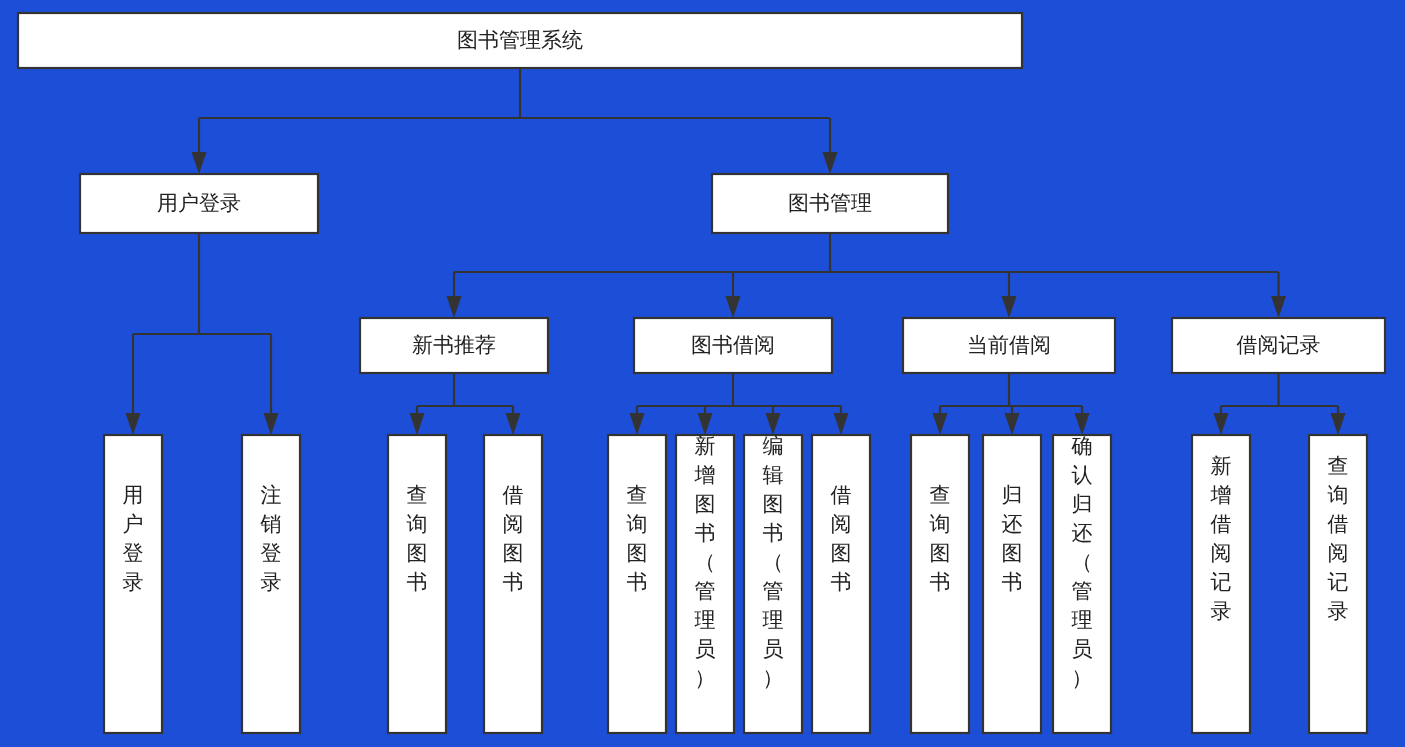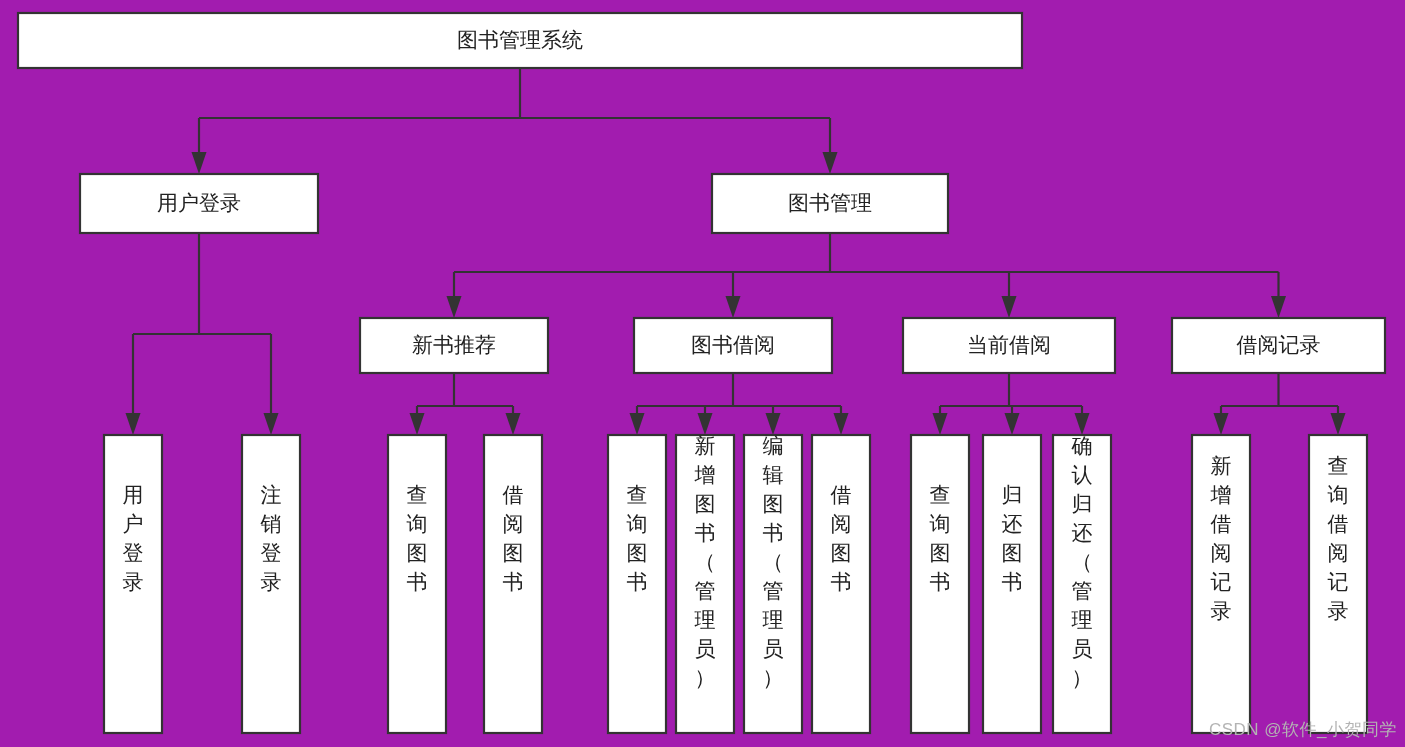--- a/index.html
+++ b/index.html
@@ -7,21 +7,21 @@
     padding: 0;
     background: #ffffff;
   }
   body {
     font-family: "Liberation Sans", "DejaVu Sans", sans-serif;
   }
   #stage {
     position: relative;
     width: 1405px;
     height: 747px;
-    background: #a21caf;
+    background: #1d4ed8;
     overflow: hidden;
   }
   svg#diagram {
     position: absolute;
     left: 0;
     top: 0;
     width: 1405px;
     height: 747px;
     display: block;
   }
@@ -214,14 +214,13 @@
         <g>
           <rect class="node-box" x="1192" y="435" width="58" height="298"></rect>
           <text class="node-label-vertical" x="1221" y="473.26"><tspan x="1221" dy="0">新</tspan><tspan x="1221" dy="29">增</tspan><tspan x="1221" dy="29">借</tspan><tspan x="1221" dy="29">阅</tspan><tspan x="1221" dy="29">记</tspan><tspan x="1221" dy="29">录</tspan></text>
         </g>
         <g>
           <rect class="node-box" x="1309" y="435" width="58" height="298"></rect>
           <text class="node-label-vertical" x="1338" y="473.26"><tspan x="1338" dy="0">查</tspan><tspan x="1338" dy="29">询</tspan><tspan x="1338" dy="29">借</tspan><tspan x="1338" dy="29">阅</tspan><tspan x="1338" dy="29">记</tspan><tspan x="1338" dy="29">录</tspan></text>
         </g>
       </g>
   </svg>
-  <div class="watermark">CSDN @软件_小贺同学</div>
 </div>
 
 </body></html>

